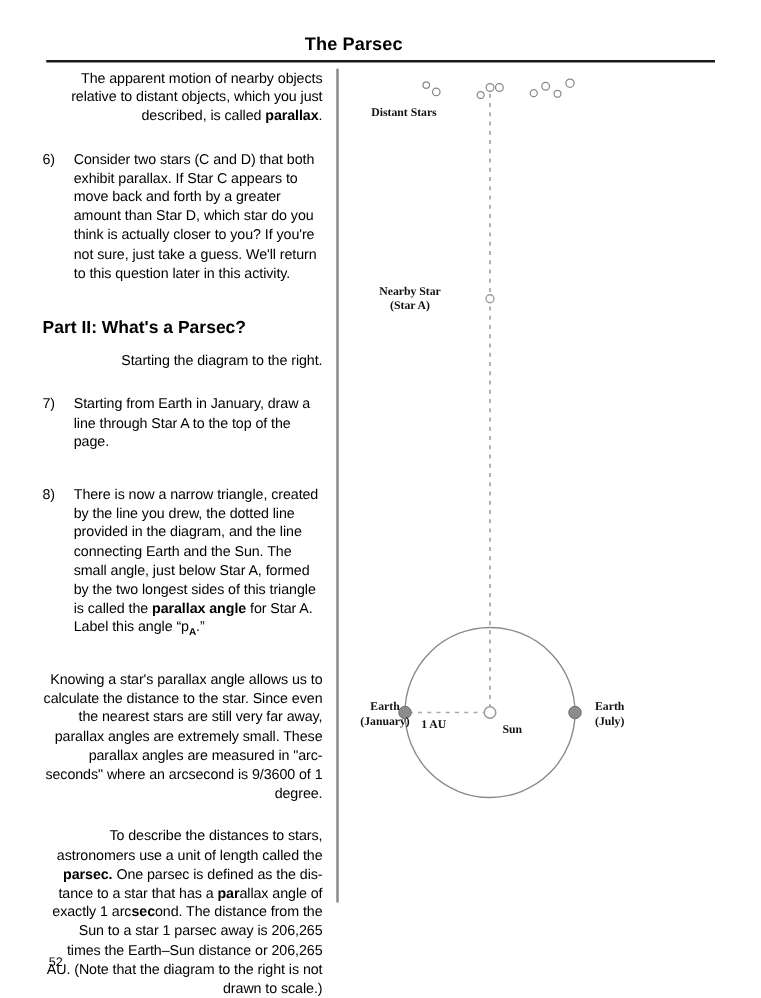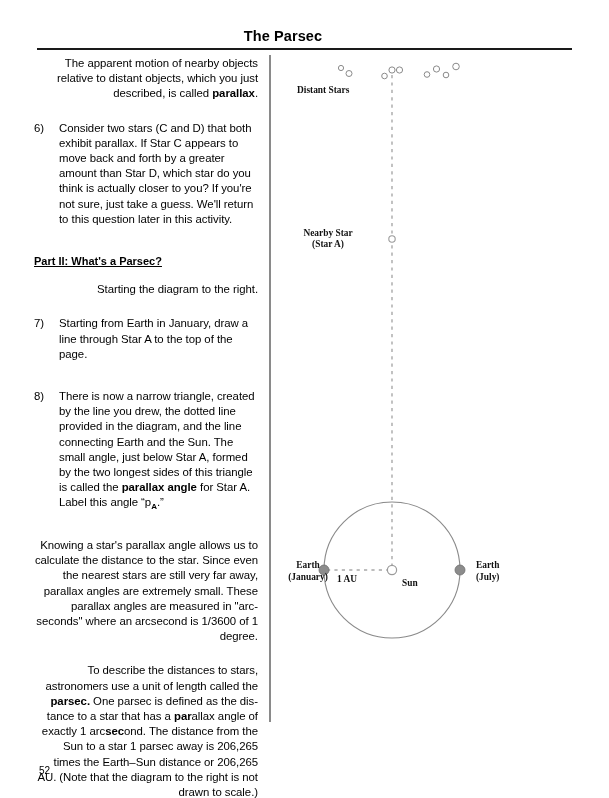--- a/index.html
+++ b/index.html
@@ -82,24 +82,23 @@
   .numbered .num {
     position: absolute;
     left: 0;
     top: 0;
     width: 20px;
     font-size: 11.4px;
   }
   .numbered b { font-weight: bold; }
 
   .section-head {
-    font-size: 11px;
+    font-size: 14px;
     line-height: 15.2px;
     font-weight: bold;
-    text-decoration: underline;
     margin: 0 0 13px 0;
   }
 
   .sub {
     font-size: 8px;
     vertical-align: sub;
     font-weight: bold;
   }
 
   
@@ -168,21 +167,21 @@
     </div>
 
     <div class="gap-14"></div>
 
     <div class="numbered">
       <span class="num">8)</span><span>There is now a narrow triangle, created by the line you drew, the dotted line provided in the diagram, and the line connecting Earth and the Sun. The small angle, just below Star A, formed by the two longest sides of this triangle is called the </span><b>parallax angle</b><span> for Star A. Label this angle “p</span><b><span class="sub">A</span></b><span>.”</span>
     </div>
 
     <div class="gap-10"></div>
 
-    <p class="para">Knowing a star's parallax angle allows us to calculate the distance to the star. Since even the nearest stars are still very far away, parallax angles are extremely small. These parallax angles are measured in "arc-seconds" where an arcsecond is 1/3600 of 1 degree.</p>
+    <p class="para">Knowing a star's parallax angle allows us to calculate the distance to the star. Since even the nearest stars are still very far away, parallax angles are extremely small. These parallax angles are measured in "arc-seconds" where an arcsecond is 9/3600 of 1 degree.</p>
 
     <div class="gap-6"></div>
 
     <p class="para"><span>To describe the distances to stars, astronomers use a unit of length called the </span><b>parsec.</b><span> One parsec is defined as the dis-tance to a star that has a </span><b>par</b><span>allax angle of exactly 1 arc</span><b>sec</b><span>ond. The distance from the Sun to a star 1 parsec away is 206,265 times the Earth–Sun distance or 206,265 AU. (Note that the diagram to the right is not drawn to scale.)</span></p>
 
   </div>
 
   <div class="page-number">52</div>
 
   <div class="diagram">

